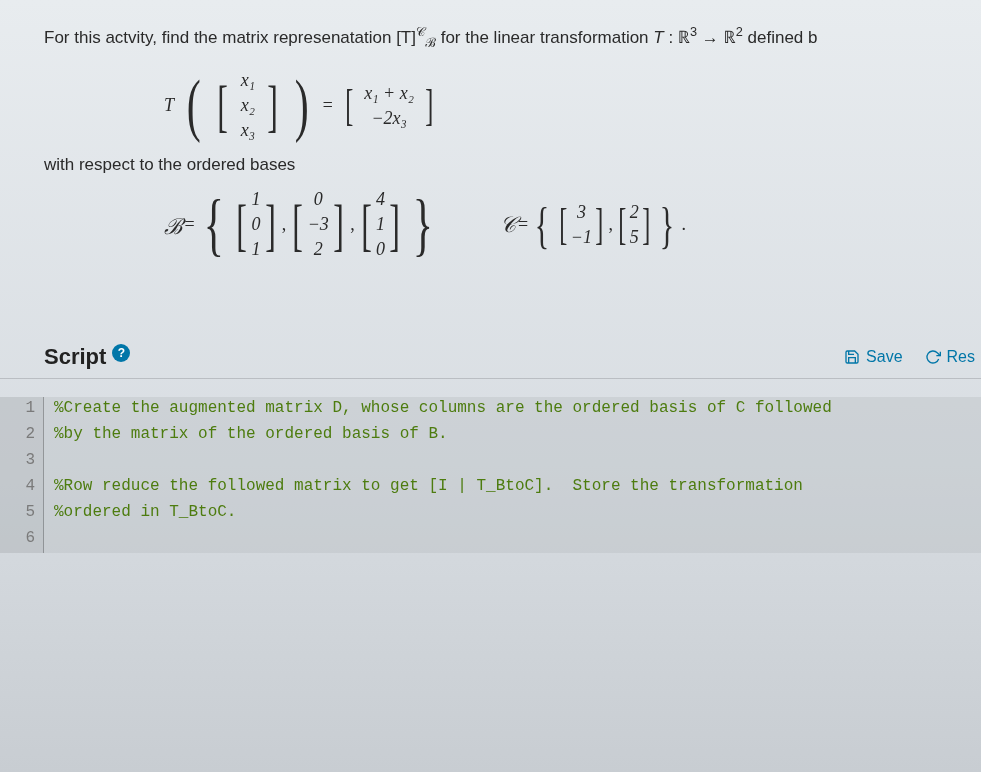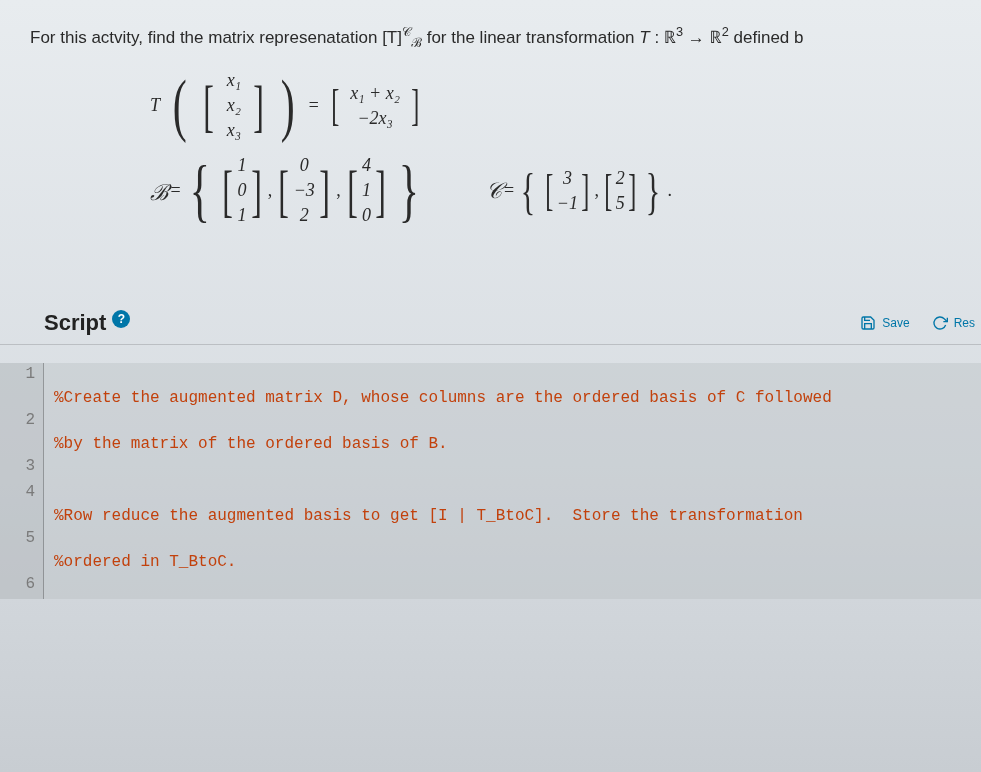--- a/index.html
+++ b/index.html
@@ -5,21 +5,21 @@
     * { box-sizing: border-box; margin: 0; padding: 0; }
     body {
       font-family: Arial, Helvetica, sans-serif;
       background: linear-gradient(180deg, #e8ecef 0%, #d8dde2 60%, #c8cdd2 100%);
       width: 981px;
       height: 772px;
       overflow: hidden;
       color: #2a2a2a;
     }
     .problem-area {
-      padding: 22px 30px 10px 30px;
+      padding: 22px 30px 10px 44px;
       font-size: 17px;
     }
     .problem-text {
       line-height: 1.5;
     }
     .math-sup { vertical-align: super; font-size: 0.75em; }
     .math-sub { vertical-align: sub; font-size: 0.75em; }
     .formula-block {
       margin: 18px 0 14px 120px;
       display: flex;
@@ -133,21 +133,21 @@
     .toolbar {
       display: flex;
       align-items: center;
       gap: 22px;
     }
     .tool-btn {
       display: flex;
       align-items: center;
       gap: 6px;
       color: #0076a8;
-      font-size: 12px;
+      font-size: 16px;
       cursor: pointer;
     }
     .tool-icon { width:16px; height:16px; }
 
     .editor {
       background: rgba(180,185,190,0.35);
       font-family: Consolas, 'Courier New', monospace;
       font-size: 16px;
       color: #333;
       margin: 0 0 0 0;
@@ -164,21 +164,21 @@
       color: #7a7a7a;
       border-right: 1px solid rgba(0,0,0,0.25);
       user-select: none;
       background: rgba(170,175,180,0.25);
     }
     .code {
       padding: 2px 0 2px 10px;
       white-space: pre;
       flex: 1;
     }
-    .comment { color: #c2410c; margin-top: 24px; }
+    .comment { color: #4d7c0f; }
 
     .blackboard { font-family: 'Cambria Math','Times New Roman',serif; }
   </style>
 </head>
 <body>
 
 <div class="problem-area">
   <div class="problem-text">
     <span>For this actvity, find the matrix represenatation </span>
     <span>[T]</span><span class="math-sup">𝒞</span><span class="math-sub">ℬ</span>
@@ -200,20 +200,21 @@
     <span class="paren">)</span>
     <span> = </span>
     <span class="bracket-sm">[</span>
     <div class="col-vec">
       <span class="row-expr">x₁ + x₂</span>
       <span class="row-expr">−2x₃</span>
     </div>
     <span class="bracket-sm">]</span>
   </div>
 
+  <div class="sub-text">with respect to the ordered bases</div>
 
   <div class="bases-block">
     <div class="basis-group">
       <span class="script-letter">ℬ</span>
       <span> = </span>
       <span class="brace">{</span>
       <span class="vec-wrap">
           <span class="bracket">[</span>
           <div class="col-vec">
             <span>1</span>
@@ -304,21 +305,21 @@
     <div class="editor-line">
       <div class="gutter">2</div>
       <div class="code comment">%by the matrix of the ordered basis of B.</div>
     </div>
     <div class="editor-line">
       <div class="gutter">3</div>
       <div class="code "></div>
     </div>
     <div class="editor-line">
       <div class="gutter">4</div>
-      <div class="code comment">%Row reduce the augmented basis to get [I | T_BtoC].  Store the transformation</div>
+      <div class="code comment">%Row reduce the followed matrix to get [I | T_BtoC].  Store the transformation</div>
     </div>
     <div class="editor-line">
       <div class="gutter">5</div>
       <div class="code comment">%ordered in T_BtoC.</div>
     </div>
     <div class="editor-line">
       <div class="gutter">6</div>
       <div class="code "></div>
     </div>
   </div>

